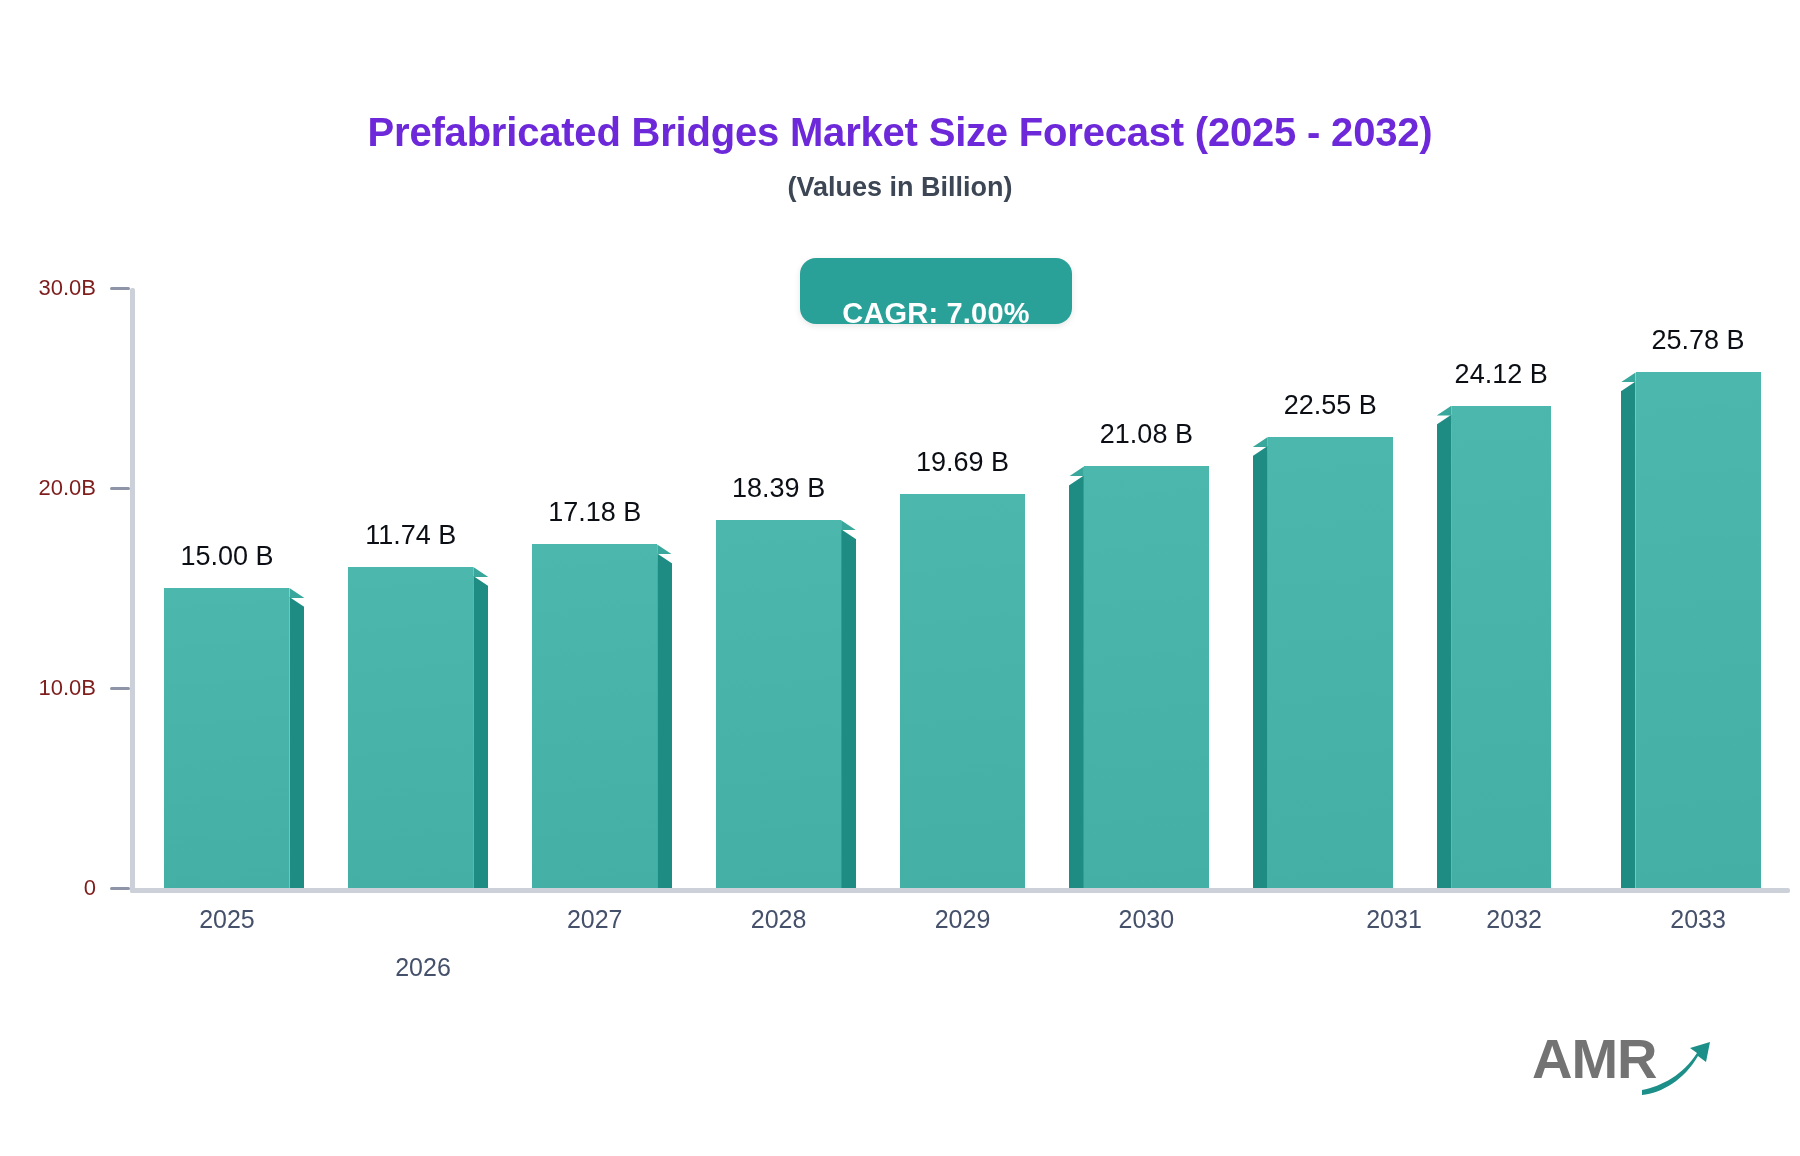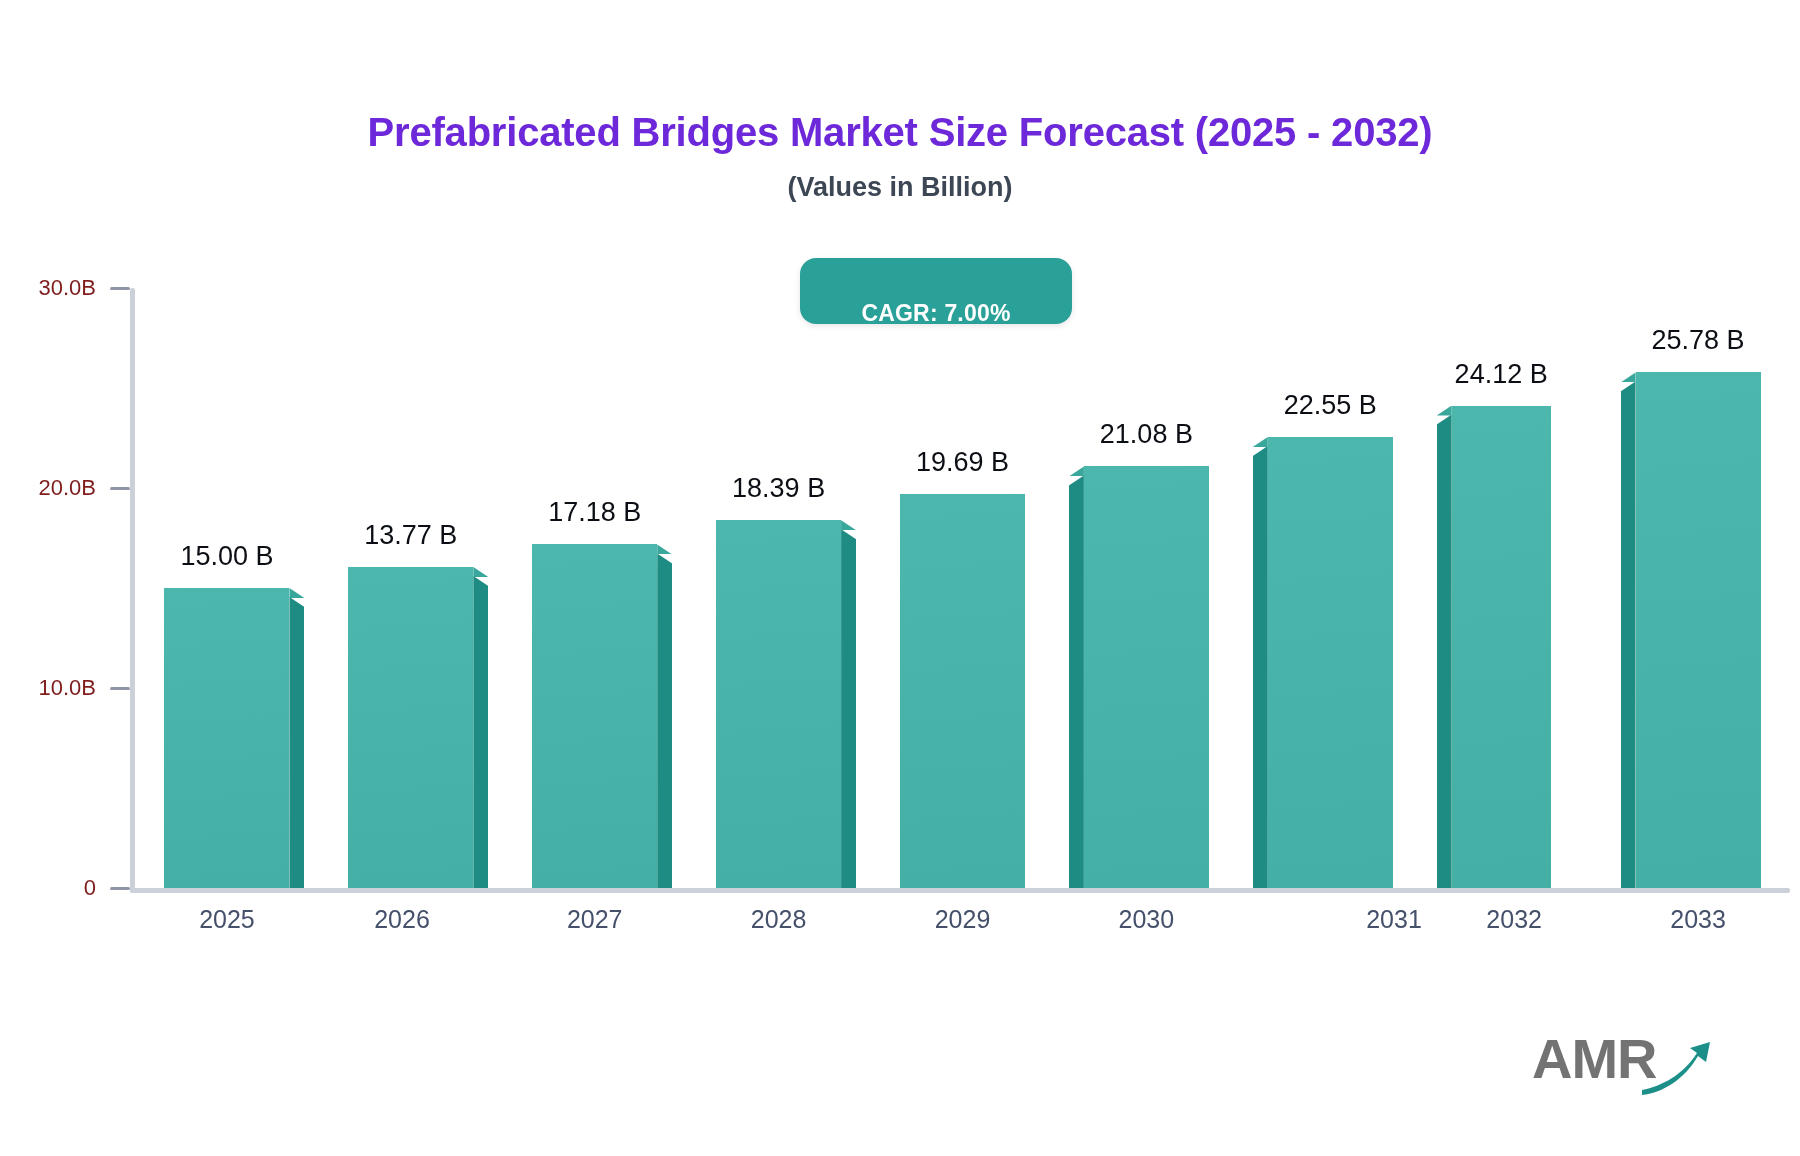--- a/index.html
+++ b/index.html
@@ -46,21 +46,21 @@
     width: 272px; height: 66px;
     background: #2aa198;
     border-radius: 16px;
     display: flex;
     align-items: center;
     justify-content: center;
     box-shadow: 0 2px 6px rgba(0,0,0,0.10);
   }
   .cagr-badge span {
     color: #ffffff;
-    font-size: 23px;
+    font-size: 29px;
     font-weight: 700;
     letter-spacing: 0.2px;
     margin-top: 44px;
   }
 
   
   .plot {
     position: absolute;
     left: 130px;
     top: 288px;
@@ -236,21 +236,21 @@
             <div class="depth"></div>
             <div class="cap"></div>
           </div>
           <div class="bar-value" style="bottom: 316px;">15.00 B</div>
         </div>
         <div class="bar-slot" style="left: 213.333px; width: 125px;">
           <div class="bar side-right" style="height: 321px;">
             <div class="depth"></div>
             <div class="cap"></div>
           </div>
-          <div class="bar-value" style="bottom: 337px;">13.77 B</div>
+          <div class="bar-value" style="bottom: 337px;">11.74 B</div>
         </div>
         <div class="bar-slot" style="left: 397.222px; width: 125px;">
           <div class="bar side-right" style="height: 343.6px;">
             <div class="depth"></div>
             <div class="cap"></div>
           </div>
           <div class="bar-value" style="bottom: 359.6px;">17.18 B</div>
         </div>
         <div class="bar-slot" style="left: 581.111px; width: 125px;">
           <div class="bar side-right" style="height: 367.8px;">
@@ -307,21 +307,21 @@
         </div>
         <div class="ytick" style="top: 0px;">
           <span class="lbl">30.0B</span>
           <span class="dash"></span>
         </div>
       </div>
   </div>
 
   <div class="xlabels" id="xlabels-container">
       <div class="xlabel" style="left: 96.9444px;">2025</div>
-      <div class="xlabel" style="left: 272px;">2026</div>
+      <div class="xlabel" style="left: 293px; margin-top: 48px;">2026</div>
       <div class="xlabel" style="left: 464.722px;">2027</div>
       <div class="xlabel" style="left: 648.611px;">2028</div>
       <div class="xlabel" style="left: 832.5px;">2029</div>
       <div class="xlabel" style="left: 1016.39px;">2030</div>
       <div class="xlabel" style="left: 1264px;">2031</div>
       <div class="xlabel" style="left: 1384.17px;">2032</div>
       <div class="xlabel" style="left: 1568.06px;">2033</div>
     </div>
 
   <div class="logo">

